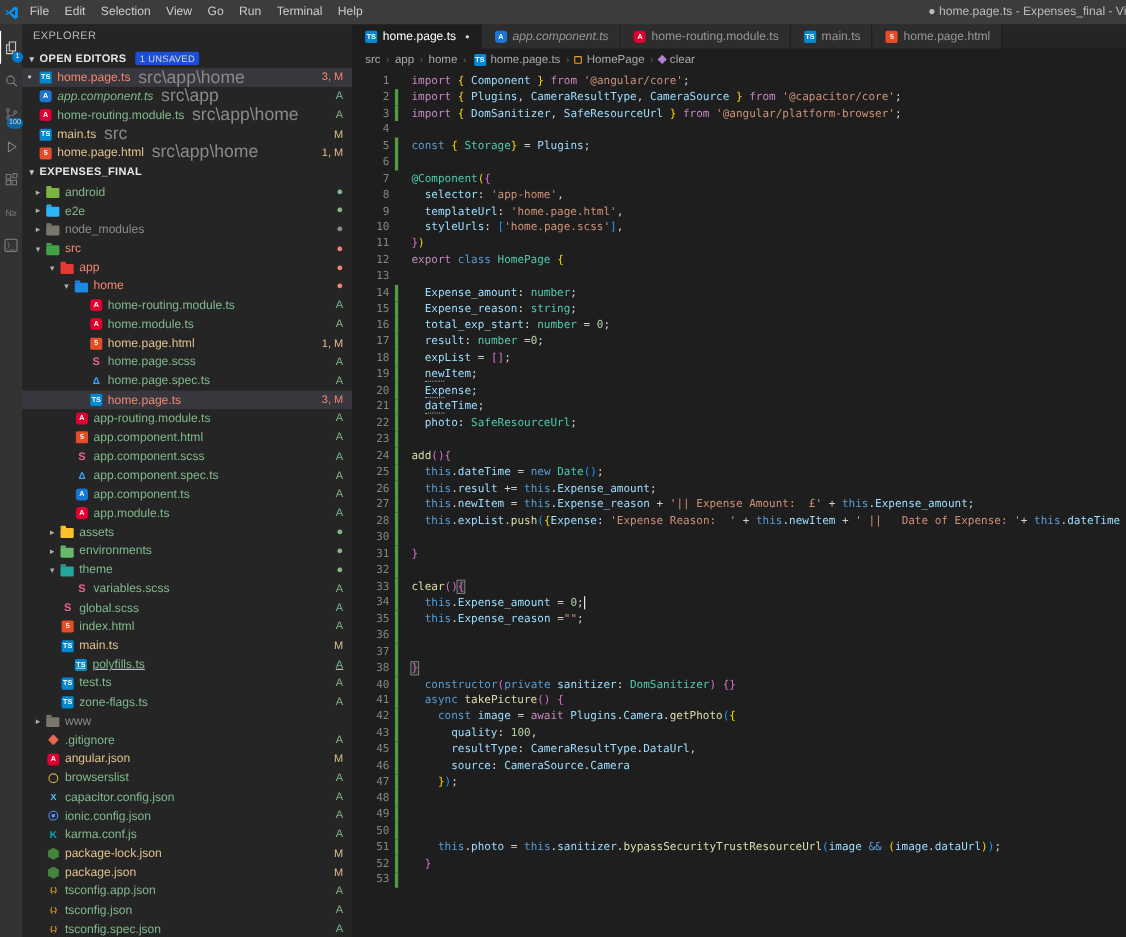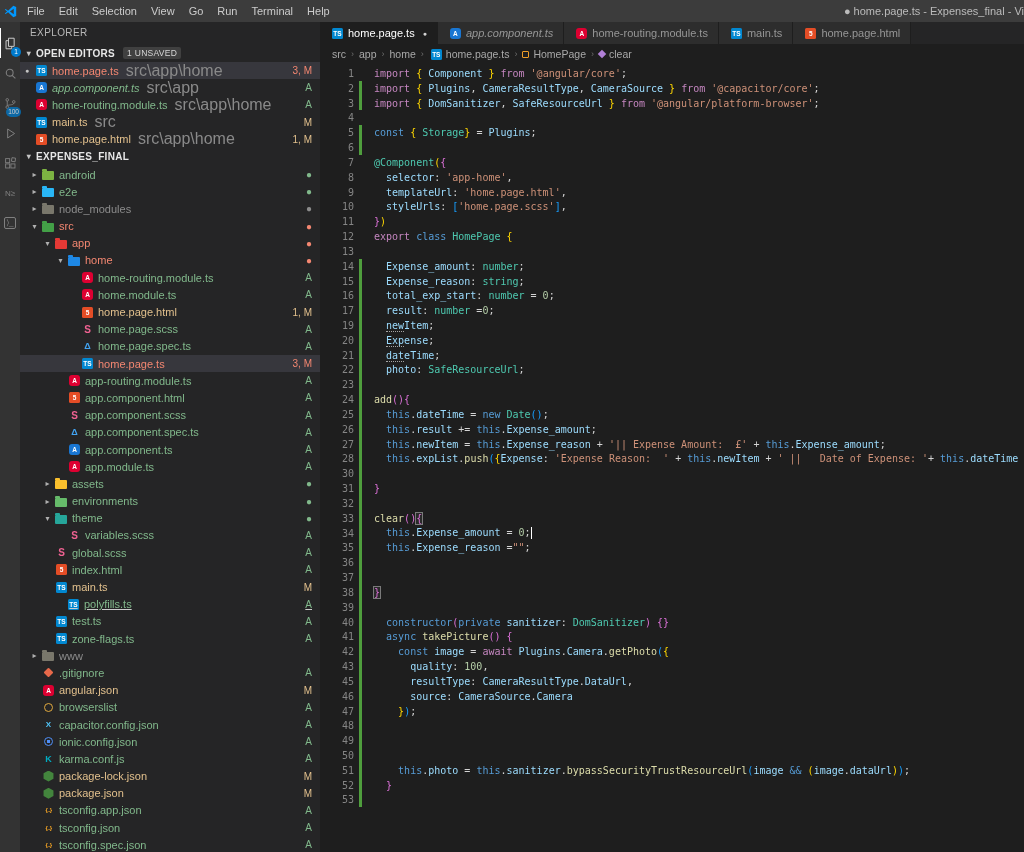--- a/index.html
+++ b/index.html
@@ -23,21 +23,21 @@
     border-radius:7px; font-size:6.5px; min-width:10px; height:10px; line-height:10px;
     text-align:center; padding:0 2px; }
   
   .sidebar { width:300px; background:#252526; flex:none; overflow:hidden;
     color:#cccccc; font-size:11px; }
   .expl-title { height:22px; line-height:24px; padding-left:10px; font-size:10px;
     color:#b8b8b8; letter-spacing:.4px; display:flex; align-items:center; gap:8px;}
   .sec-head { height:18px; display:flex; align-items:center; font-weight:bold;
     font-size:10px; color:#e7e7e7; padding-left:2px; letter-spacing:.3px; }
   .sec-head .chev { width:14px; text-align:center; font-size:8px; color:#c5c5c5; }
-  .unsaved { background:#404040; color:#d6d6d6; font-weight:normal; font-size:8.5px;
+  .unsaved { background:#1d4ed8; color:#d6d6d6; font-weight:normal; font-size:8.5px;
     border-radius:2px; padding:1px 4px; margin-left:8px; }
   .row { height:17.2px; display:flex; align-items:center; padding-right:8px;
     white-space:nowrap; }
   .row.sel { background:#37373d; }
   .row .arr { width:13px; flex:none; text-align:center; font-size:8px; color:#b0b0b0; }
   .row .name { margin-left:5px; }
   .row .path { margin-left:7px; color:#8a8a8a; font-size:16px; }
   .row .rgt { margin-left:auto; font-size:10px; }
   .oedot { width:14px; flex:none; text-align:center; color:#c5c5c5; font-size:7px; }
   .c-add { color:#81b88b; } .c-mod { color:#e2c08d; } .c-err { color:#f48771; }
@@ -596,20 +596,25 @@
           <span class="ln">16</span>
           <span class="gbar g"></span>
           <span class="ctext"><span class="pl">  </span><span class="pr">total_exp_start</span><span class="pl">: </span><span class="ty">number</span><span class="pl"> = </span><span class="nu">0</span><span class="pl">;</span></span>
         </div>
         <div class="cl">
           <span class="ln">17</span>
           <span class="gbar g"></span>
           <span class="ctext"><span class="pl">  </span><span class="pr">result</span><span class="pl">: </span><span class="ty">number</span><span class="pl"> =</span><span class="nu">0</span><span class="pl">;</span></span>
         </div>
         <div class="cl">
+          <span class="ln">18</span>
+          <span class="gbar g"></span>
+          <span class="ctext"><span class="pl">  </span><span class="pr">expList</span><span class="pl"> = </span><span class="b2">[]</span><span class="pl">;</span></span>
+        </div>
+        <div class="cl">
           <span class="ln">19</span>
           <span class="gbar g"></span>
           <span class="ctext"><span class="pl">  </span><span class="hi">new</span><span class="pr">Item</span><span class="pl">;</span></span>
         </div>
         <div class="cl">
           <span class="ln">20</span>
           <span class="gbar g"></span>
           <span class="ctext"><span class="pl">  </span><span class="hi">Exp</span><span class="pr">ense</span><span class="pl">;</span></span>
         </div>
         <div class="cl">
@@ -689,25 +694,20 @@
         </div>
         <div class="cl">
           <span class="ln">37</span>
           <span class="gbar g"></span>
           <span class="ctext"></span>
         </div>
         <div class="cl">
           <span class="ln">38</span>
           <span class="gbar g"></span>
           <span class="ctext"><span class="mt">}</span></span>
-        </div>
-        <div class="cl">
-          <span class="ln">39</span>
-          <span class="gbar g"></span>
-          <span class="ctext"></span>
         </div>
         <div class="cl">
           <span class="ln">40</span>
           <span class="gbar g"></span>
           <span class="ctext"><span class="pl">  </span><span class="kw">constructor</span><span class="b2">(</span><span class="kw">private </span><span class="pr">sanitizer</span><span class="pl">: </span><span class="ty">DomSanitizer</span><span class="b2">)</span><span class="pl"> </span><span class="b2">{}</span></span>
         </div>
         <div class="cl">
           <span class="ln">41</span>
           <span class="gbar g"></span>
           <span class="ctext"><span class="pl">  </span><span class="kw">async </span><span class="fn">takePicture</span><span class="b2">()</span><span class="pl"> </span><span class="b2">{</span></span>

